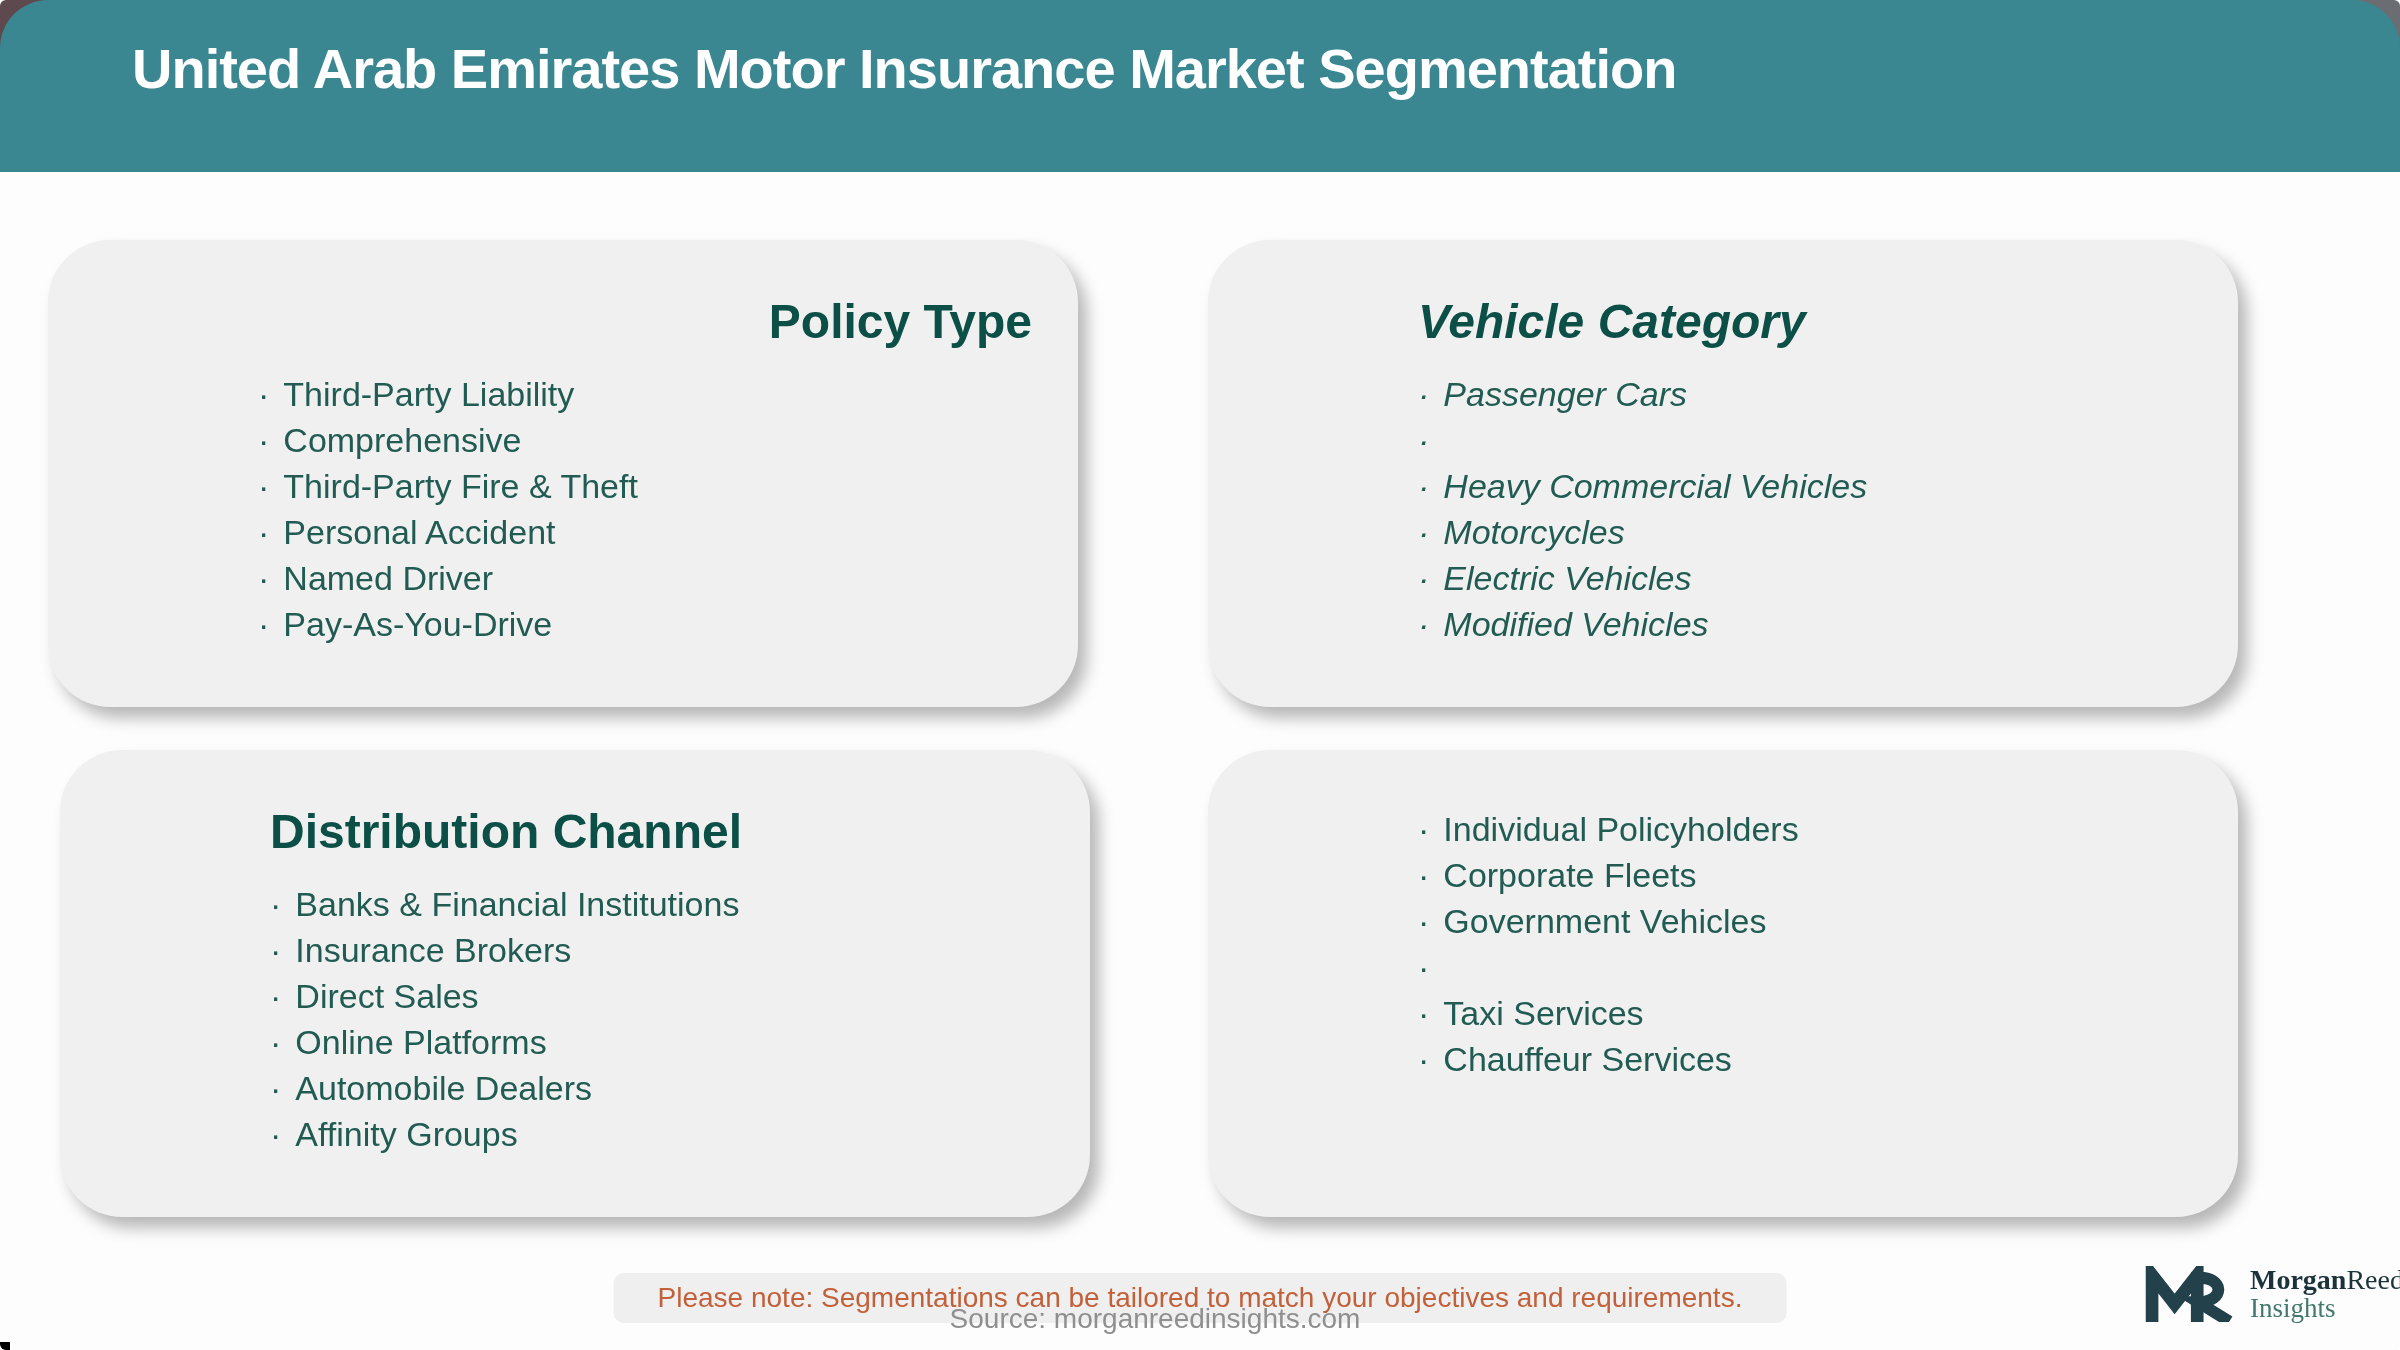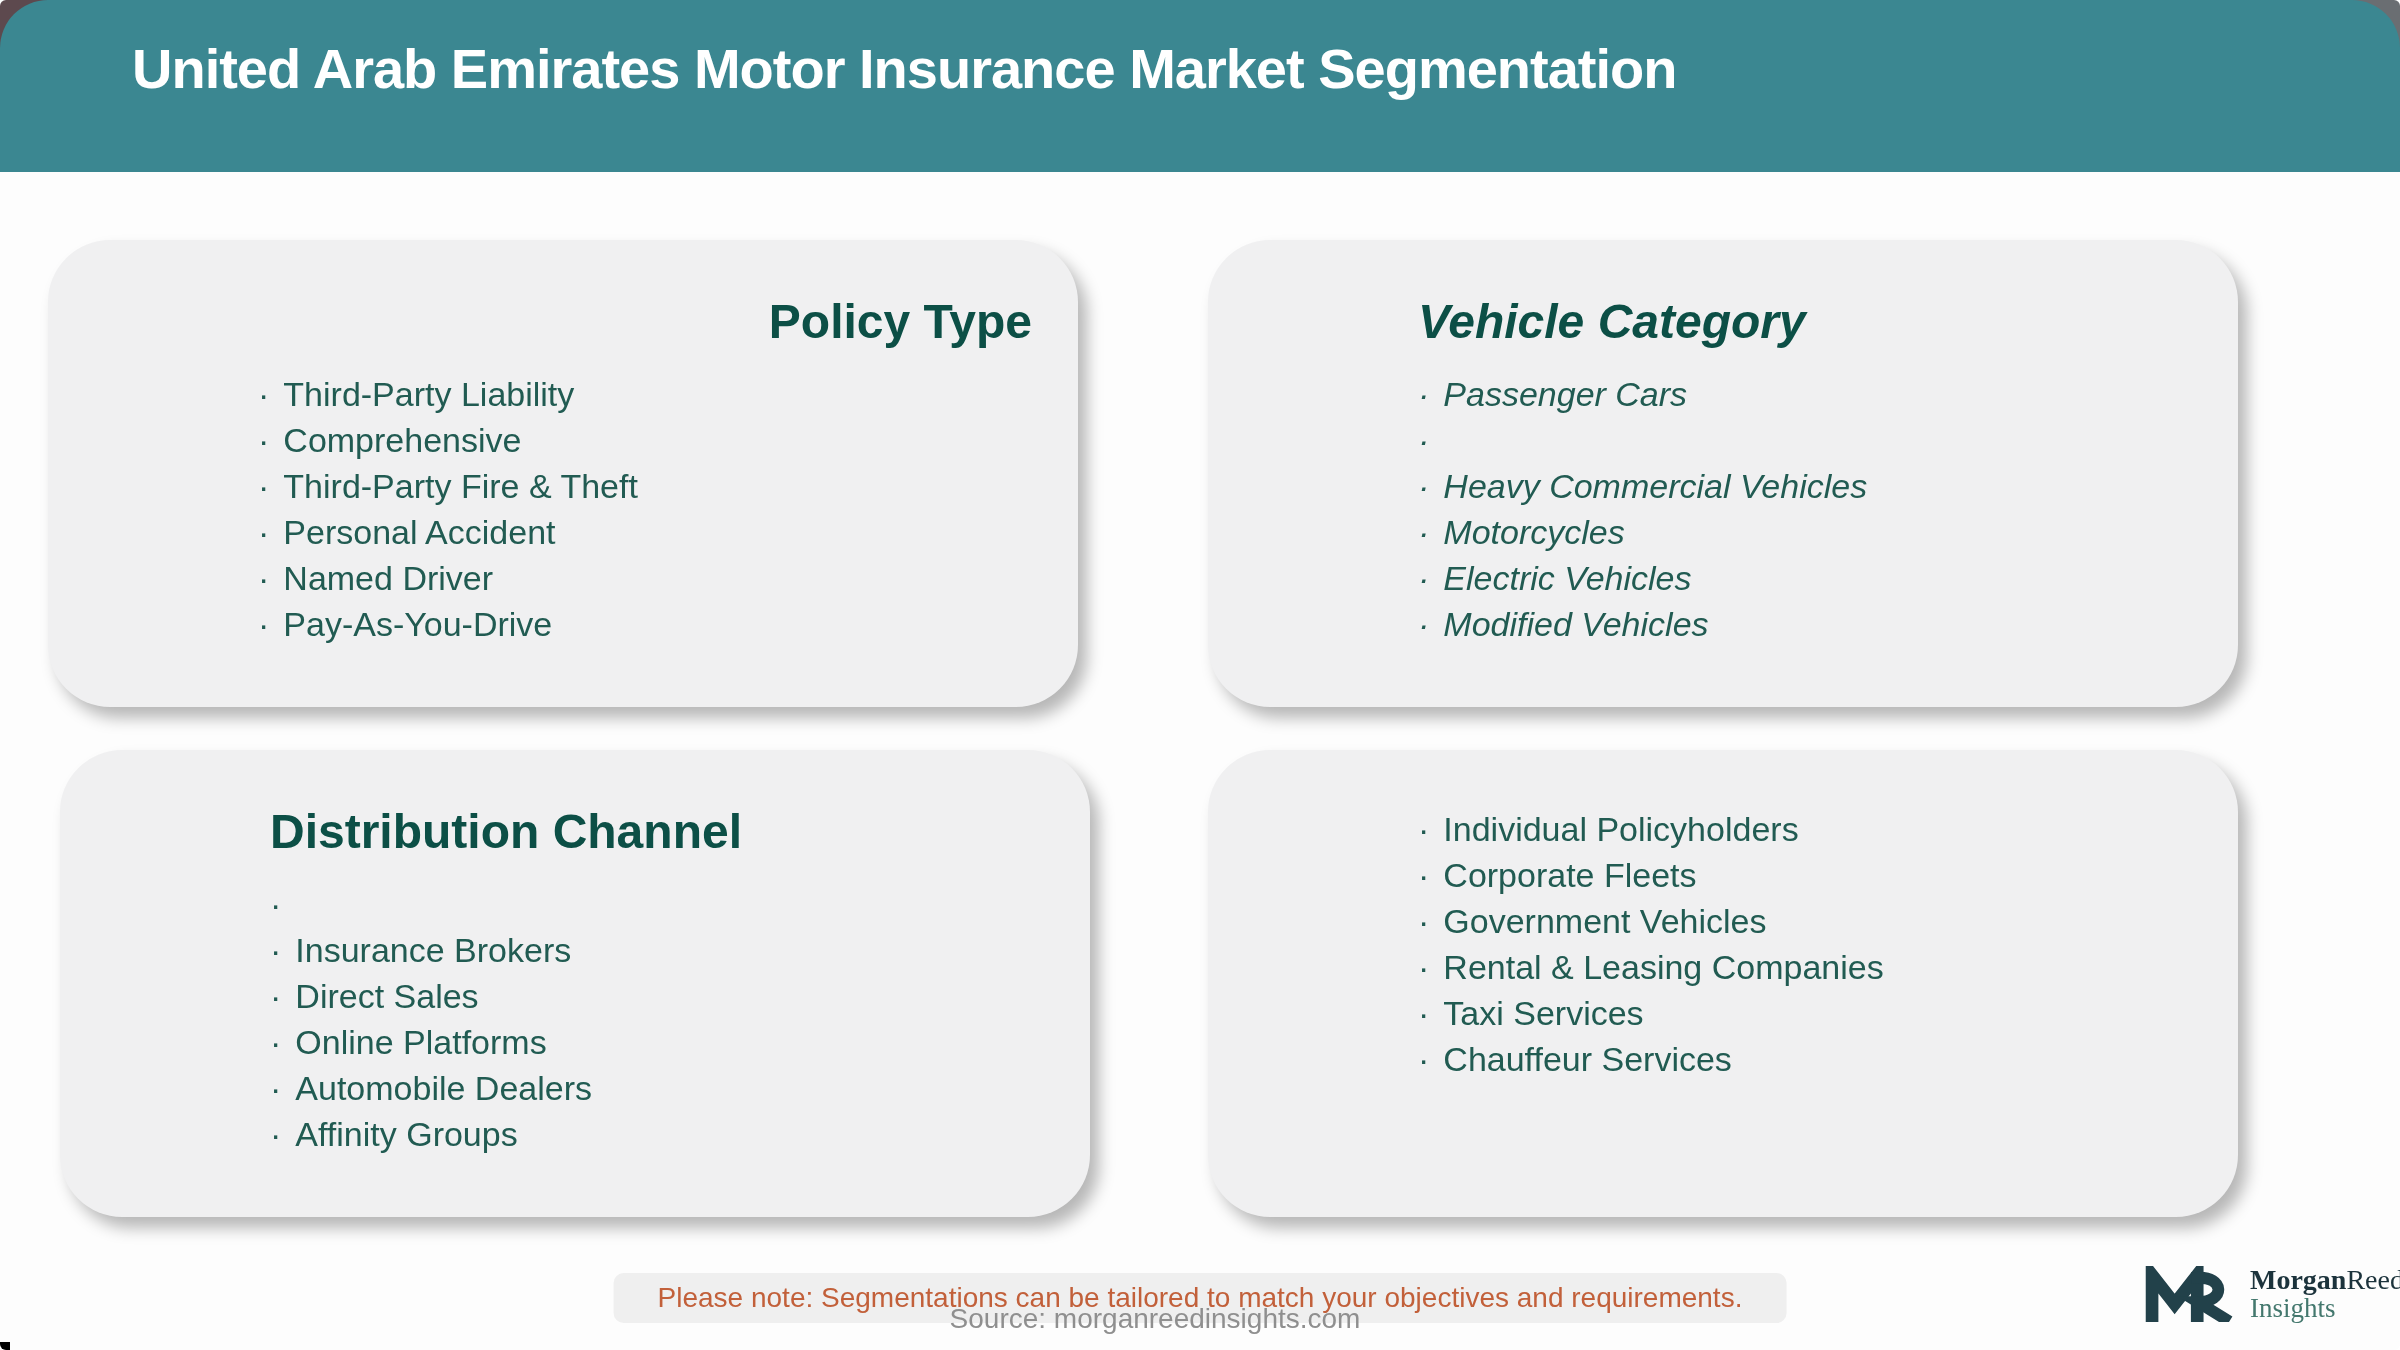--- a/index.html
+++ b/index.html
@@ -163,20 +163,21 @@
           <span>Modified Vehicles</span>
         </li>
       </ul>
   </div>
 
   <div class="card" id="card-2">
     <div class="card-title">Distribution Channel</div>
     <ul>
         <li>
           <span class="bullet">·</span>
+          <span>Banks &amp; Financial Institutions</span>
         </li>
         <li>
           <span class="bullet">·</span>
           <span>Insurance Brokers</span>
         </li>
         <li>
           <span class="bullet">·</span>
           <span>Direct Sales</span>
         </li>
         <li>
@@ -203,21 +204,20 @@
         <li>
           <span class="bullet">·</span>
           <span>Corporate Fleets</span>
         </li>
         <li>
           <span class="bullet">·</span>
           <span>Government Vehicles</span>
         </li>
         <li>
           <span class="bullet">·</span>
-          <span>Rental &amp; Leasing Companies</span>
         </li>
         <li>
           <span class="bullet">·</span>
           <span>Taxi Services</span>
         </li>
         <li>
           <span class="bullet">·</span>
           <span>Chauffeur Services</span>
         </li>
       </ul>

